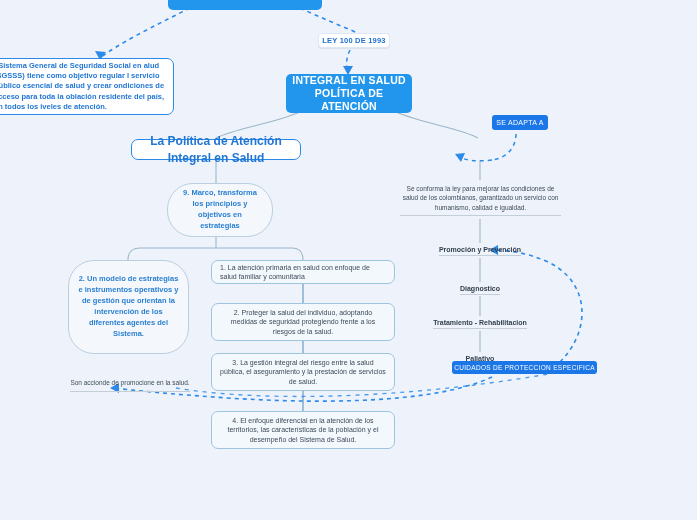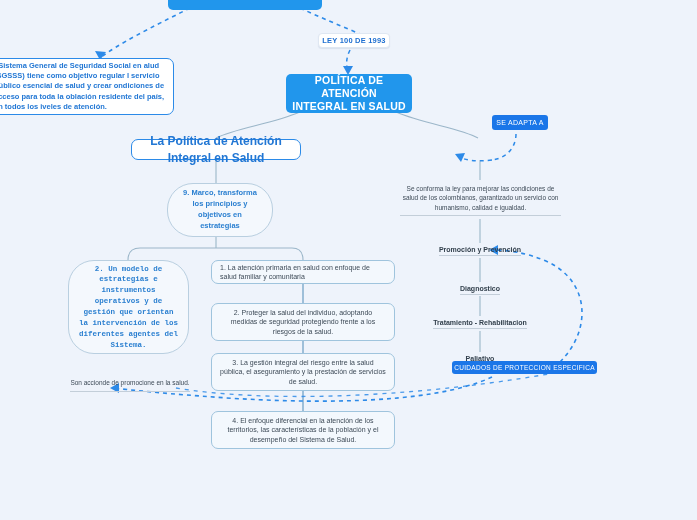--- a/index.html
+++ b/index.html
@@ -171,22 +171,22 @@
 
   <div class="node n-chip" style="left:318px; top:33px; width:72px; height:15px; font-size:7.5px;">
     <span>LEY 100 DE 1993</span>
   </div>
 
   <div class="node n-card-blue" style="left:-14px; top:58px; width:188px; height:57px; font-size:7.5px; padding:5px 7px; justify-content:flex-start; text-align:left;">
     <span>l Sistema General de Seguridad Social en alud (SGSSS) tiene como objetivo regular l servicio público esencial de salud y crear ondiciones de acceso para toda la oblación residente del país, en todos los iveles de atención.</span>
   </div>
 
   <div class="node n-root" style="left:286px; top:74px; width:126px; height:39px; font-size:10.5px; flex-direction:column;">
+    <span>INTEGRAL EN SALUD</span>
     <span>POLÍTICA DE ATENCIÓN</span>
-    <span>INTEGRAL EN SALUD</span>
   </div>
 
   <div class="node n-pill" style="left:492px; top:115px; width:56px; height:15px; font-size:7px;">
     <span>SE ADAPTA A</span>
   </div>
 
   <div class="node n-card-blue" style="left:131px; top:139px; width:170px; height:21px; font-size:12px;">
     <span>La Política de Atención Integral en Salud</span>
   </div>
 
@@ -195,21 +195,21 @@
     <span class="n-plain">
       <span>Se conforma la ley para mejorar las condiciones de salud de los colombianos, garantizado un servicio con humanismo, calidad e igualdad.</span>
       <span class="t-rule"></span>
     </span>
   </div>
 
   <div class="node n-capsule" style="left:167px; top:183px; width:106px; height:54px; font-size:7.5px; padding:0 10px;">
     <span>9. Marco, transforma los principios y objetivos en estrategias</span>
   </div>
 
-  <div class="node n-capsule" style="left:68px; top:260px; width:121px; height:94px; font-size:7.5px; padding:8px 9px;font-family:Liberation Mono, monospace;">
+  <div class="node n-capsule" style="left:68px; top:260px; width:121px; height:94px; font-size:7.5px; padding:8px 9px;">
     <span>2. Un modelo de estrategias e instrumentos operativos y de gestión que orientan la intervención de los diferentes agentes del Sistema.</span>
   </div>
 
   <div class="node n-card-grey" style="left:211px; top:260px; width:184px; height:24px; font-size:7px; text-align:left; justify-content:flex-start;">
     <span>1. La atención primaria en salud con enfoque de salud familiar y comunitaria</span>
   </div>
 
   <div class="node n-card-grey" style="left:211px; top:303px; width:184px; height:38px; font-size:7px;">
     <span>2. Proteger la salud del individuo, adoptando medidas de seguridad protegiendo frente a los riesgos de la salud.</span>
   </div>

